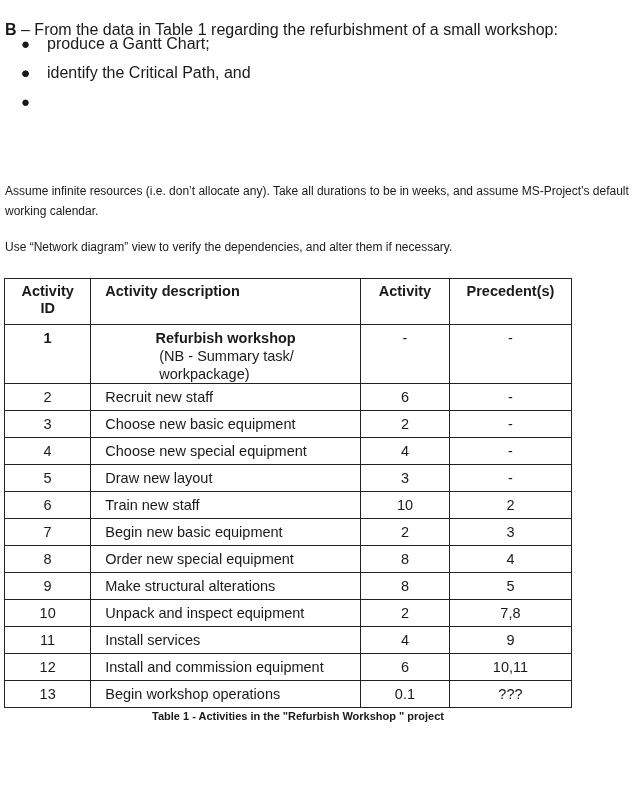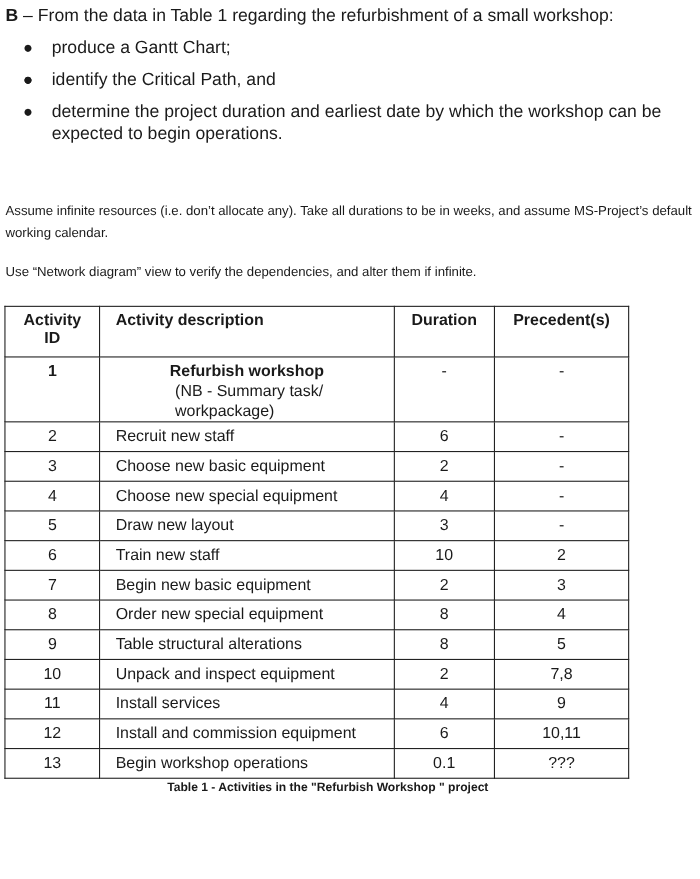--- a/index.html
+++ b/index.html
@@ -1,20 +1,20 @@
 <!DOCTYPE html>
 <html><head>
 <meta charset="utf-8">
 <style>
   html, body { margin: 0; padding: 0; background: #ffffff; }
   body {
     width: 636px; height: 799px; overflow: hidden; position: relative;
     font-family: "Liberation Sans", sans-serif; color: #1a1a1a;
   }
-  .intro { position: absolute; left: 5px; top: 5px; font-size: 16px; line-height: 20px; }
+  .intro { position: absolute; left: 5px; top: 20px; font-size: 16px; line-height: 20px; }
   .intro b { font-weight: bold; }
   ul.tasks { position: absolute; left: 0; top: 34px; margin: 0; padding: 0; list-style: none; width: 636px; }
   ul.tasks li { position: relative; padding-left: 47px; font-size: 16px; line-height: 20px; margin-bottom: 9px; }
   ul.tasks li .bullet { position: absolute; left: 21px; top: 0; font-size: 15px; }
   .para { position: absolute; left: 5px; font-size: 12px; line-height: 20px; width: 630px; }
   .p1 { top: 181px; }
   .p2 { top: 237px; }
   table.activities {
     position: absolute; left: 4px; top: 278px; border-collapse: collapse;
     font-size: 14.5px; width: 568px;
@@ -41,32 +41,32 @@
 <body>
 
 <div class="intro">
   <b>B</b><span> – From the data in Table 1 regarding the refurbishment of a small workshop:</span>
 </div>
 
 <ul class="tasks">
   <li><span class="bullet">●</span><span>produce a Gantt Chart;</span></li>
   <li><span class="bullet">●</span></li>
   <li><span class="bullet">●</span><span>identify the Critical Path, and</span></li>
-  <li><span class="bullet">●</span><span>determine the project duration and earliest date by which the workshop can be expected to begin operations.</span></li>
+  <li><span class="bullet">●</span></li>
 </ul>
 
 <div class="para p1">Assume infinite resources (i.e. don’t allocate any).  Take all durations to be in weeks, and assume MS-Project’s default working calendar.</div>
-<div class="para p2">Use “Network diagram” view to verify the dependencies, and alter them if infinite.</div>
+<div class="para p2">Use “Network diagram” view to verify the dependencies, and alter them if necessary.</div>
 
 <table class="activities">
   <thead>
     <tr>
       <th class="c-id">Activity ID</th>
       <th class="c-desc">Activity description</th>
-      <th class="c-dur">Duration</th>
+      <th class="c-dur">Activity</th>
       <th class="c-pre">Precedent(s)</th>
     </tr>
   </thead>
   <tbody>
     <tr class="summary">
       <td class="c-id">1</td>
       <td class="c-desc">
         <div class="desc-main">Refurbish workshop</div>
         <div class="desc-note">(NB - Summary task/ workpackage)</div>
       </td>
@@ -110,21 +110,21 @@
         <td class="c-pre">3</td>
       </tr>
     <tr>
         <td class="c-id">8</td>
         <td class="c-desc">Order new special equipment</td>
         <td class="c-dur">8</td>
         <td class="c-pre">4</td>
       </tr>
     <tr>
         <td class="c-id">9</td>
-        <td class="c-desc">Table structural alterations</td>
+        <td class="c-desc">Make structural alterations</td>
         <td class="c-dur">8</td>
         <td class="c-pre">5</td>
       </tr>
     <tr>
         <td class="c-id">10</td>
         <td class="c-desc">Unpack and inspect equipment</td>
         <td class="c-dur">2</td>
         <td class="c-pre">7,8</td>
       </tr>
     <tr>

